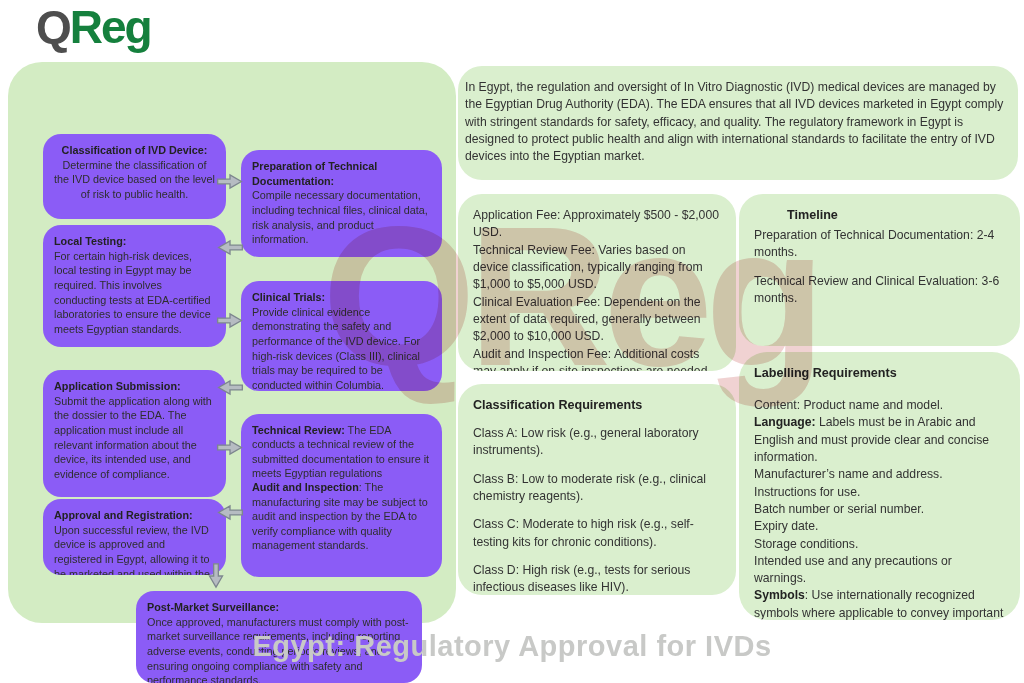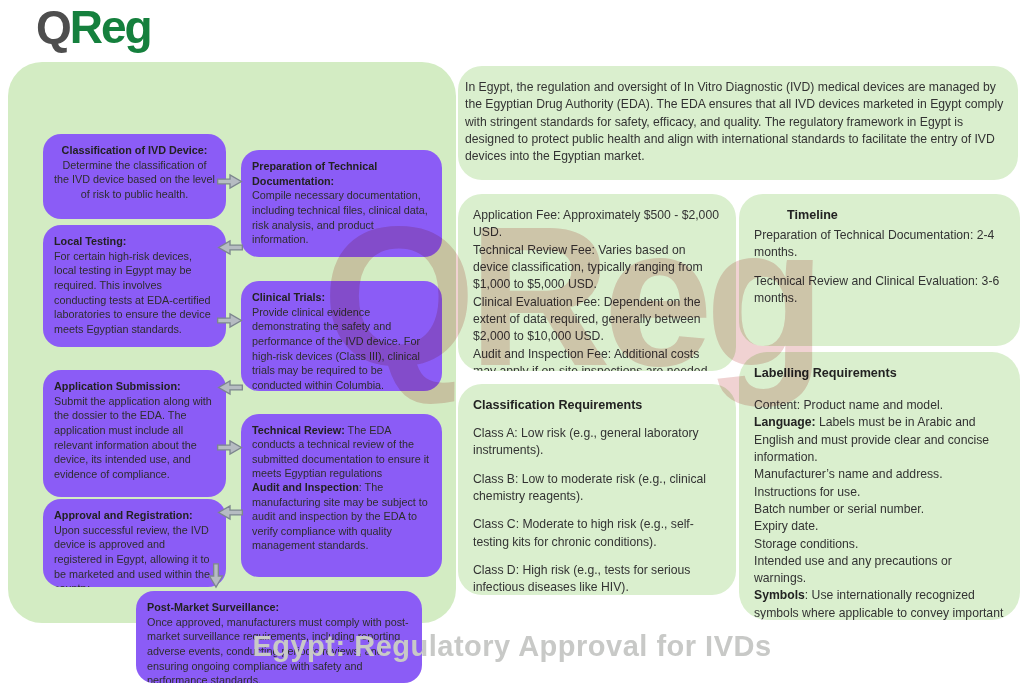--- a/index.html
+++ b/index.html
@@ -21,21 +21,21 @@
     padding:9px 11px;font-size:10.8px;line-height:1.36;color:#2e2e2e;
     box-sizing:border-box;overflow:hidden;
   }
   .flow-box b{font-weight:700;color:#222;}
   .flow-box.center{text-align:center;}
   .bt{font-weight:700;color:#222;display:block;}
   
   .fb1{left:35px;top:72px;width:183px;height:85px;}
   .fb2{left:35px;top:163px;width:183px;height:122px;}
   .fb3{left:35px;top:308px;width:183px;height:127px;}
-  .fb4{left:35px;top:437px;width:183px;height:88px;}
+  .fb4{left:35px;top:437px;width:183px;height:76px;}
   .fb5{left:233px;top:88px;width:201px;height:107px;}
   .fb6{left:233px;top:219px;width:201px;height:110px;}
   .fb7{left:233px;top:352px;width:201px;height:163px;line-height:1.33;}
   .fb8{left:128px;top:529px;width:286px;height:92px;}
   
   .arrow{position:absolute;width:30px;height:19px;}
   .arrow svg{display:block;width:100%;height:100%;}
   .arrow path{fill:#b6bcc2;stroke:#7d868e;stroke-width:1.4;}
   .ar1{left:207px;top:110px;}
   .ar2{left:207px;top:176px;transform:scaleX(-1);}

